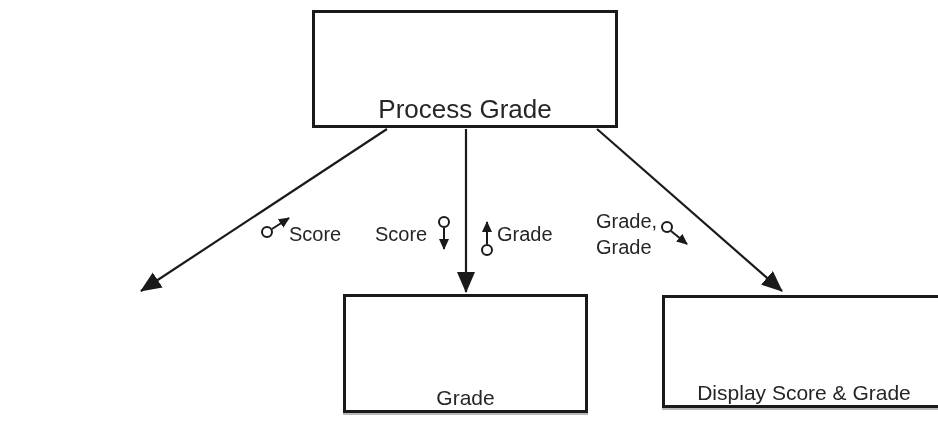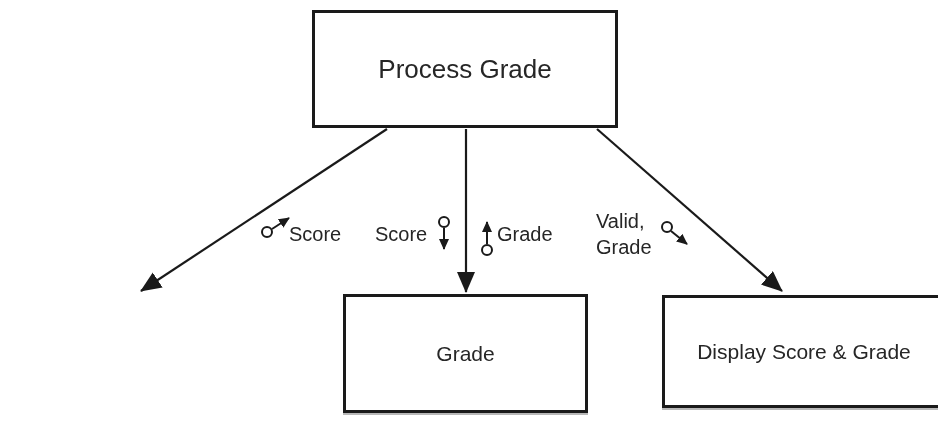--- a/index.html
+++ b/index.html
@@ -21,21 +21,21 @@
     top: 0;
     width: 938px;
     height: 422px;
   }
   .module {
     position: absolute;
     box-sizing: border-box;
     border: 3px solid #1a1a1a;
     background: #ffffff;
     display: flex;
-    align-items: center;
+    align-items: flex-end;
     justify-content: center;
     color: #262626;
   }
   .module-top {
     left: 312px; top: 10px; width: 306px; height: 118px;
     font-size: 26px;
   }
   .module-bottom {
     font-size: 21px;
     box-shadow: 0 2px 0 rgba(0,0,0,0.28);
@@ -108,17 +108,17 @@
     <span>Display Score &amp; Grade</span>
   </div>
 
   <div class="couple-label lbl-score-left">Score</div>
 
   <div class="couple-label lbl-score-middle">Score</div>
 
   <div class="couple-label lbl-grade-middle">Grade</div>
 
   <div class="couple-label lbl-score-grade-right">
-    <div>Valid,</div>
+    <div>Grade,</div>
     <div>Grade</div>
   </div>
 
 </div>
 
 </body></html>

